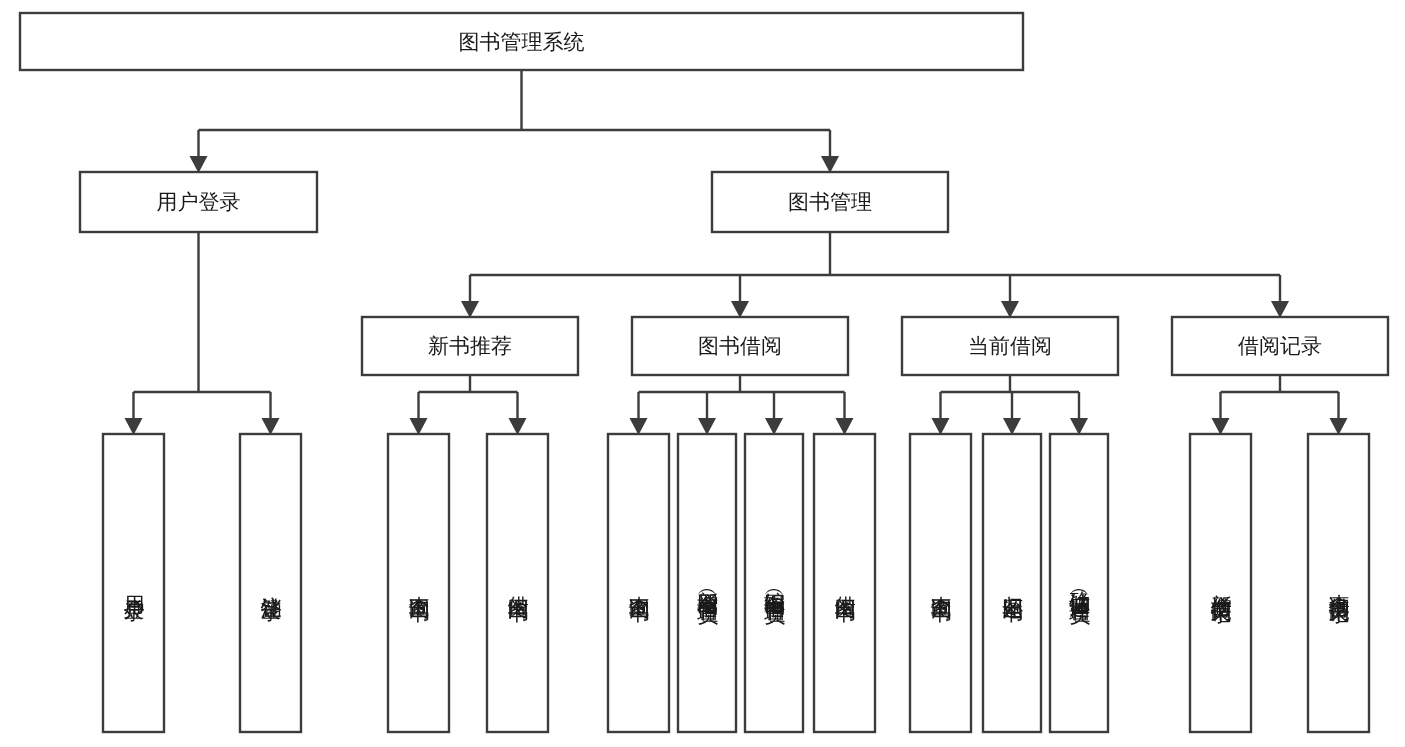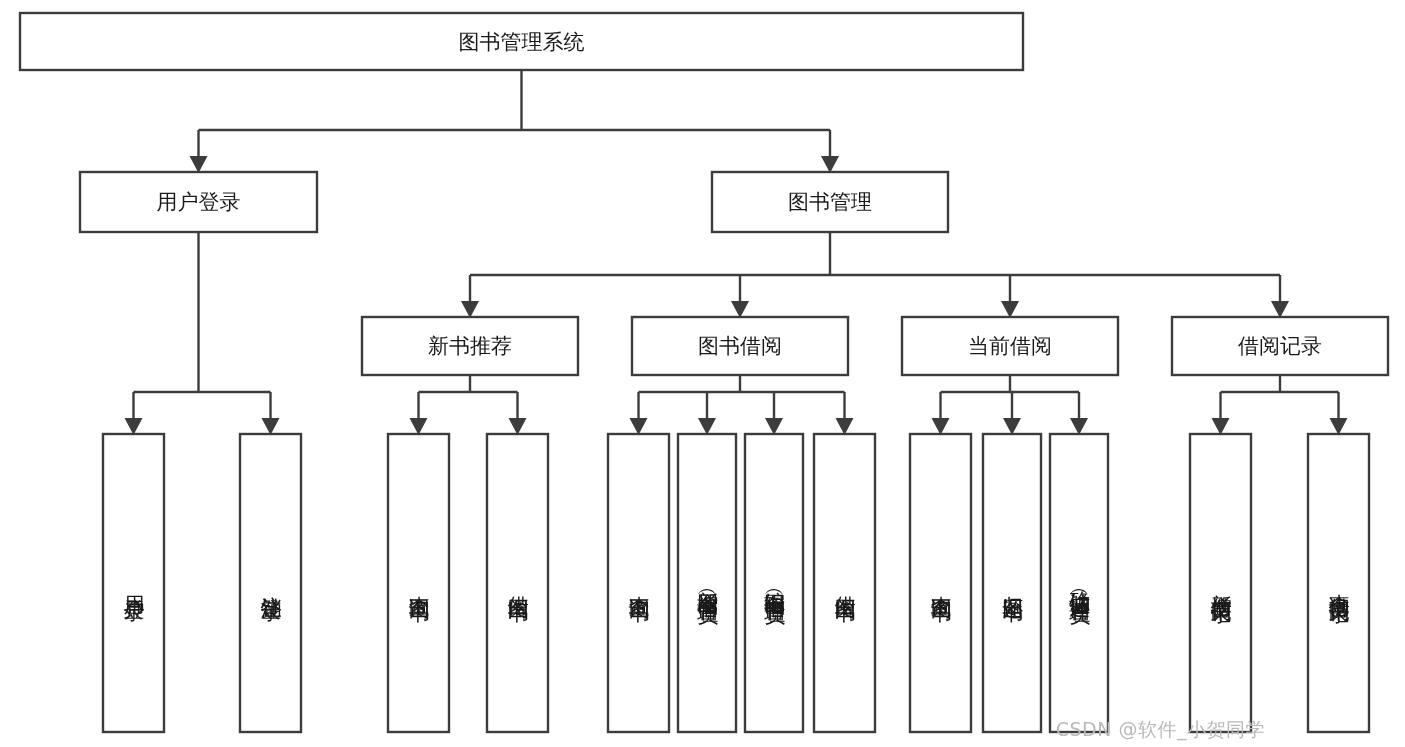--- a/index.html
+++ b/index.html
@@ -207,14 +207,13 @@
       <div class="leaf-label-wrap" style="left: 1050px; top: 442px; width: 58px; height: 282px; align-items: center;">
         <span class="leaf-label">确认归还（管理员）</span>
       </div>
       <div class="leaf-label-wrap" style="left: 1190px; top: 442px; width: 61px; height: 282px; align-items: center;">
         <span class="leaf-label">新增借阅记录</span>
       </div>
       <div class="leaf-label-wrap" style="left: 1308px; top: 442px; width: 61px; height: 282px; align-items: center;">
         <span class="leaf-label">查询借阅记录</span>
       </div>
     </div>
-  <div class="watermark">CSDN @软件_小贺同学</div>
 </div>
 
 </body></html>

